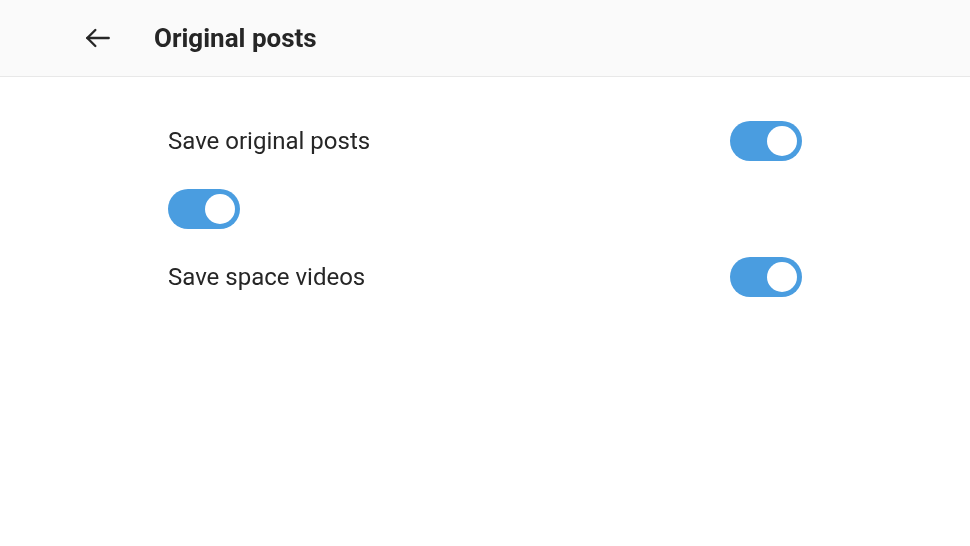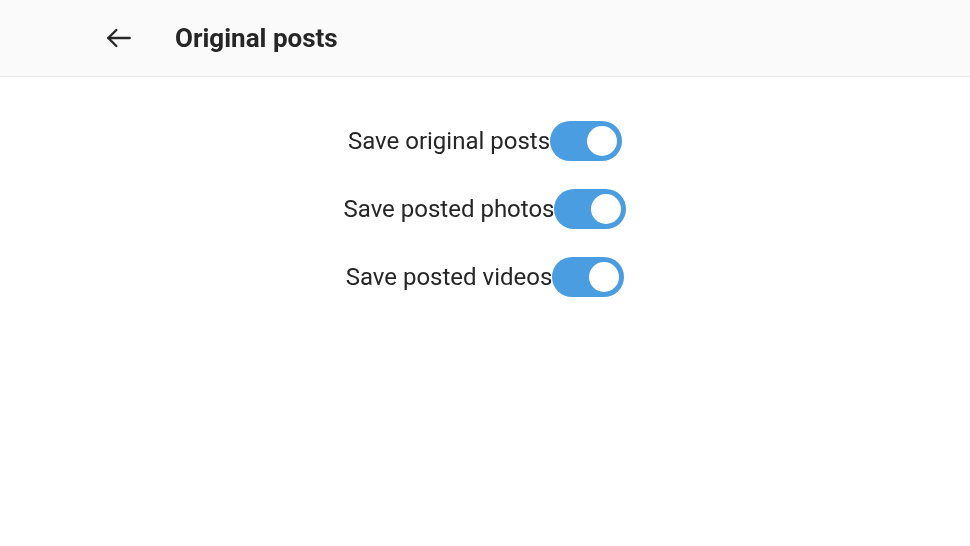--- a/index.html
+++ b/index.html
@@ -10,21 +10,21 @@
     body {
       font-family: -apple-system, BlinkMacSystemFont, 'Segoe UI', Roboto, Helvetica, Arial, sans-serif;
       background: #ffffff;
       width: 970px;
       height: 546px;
       overflow: hidden;
     }
     .header {
       display: flex;
       align-items: center;
-      padding: 22px 0 22px 103px;
+      padding: 22px 0 22px 82px;
       background: #fafafa;
       border-bottom: 1px solid #e8e8e8;
     }
     .back-arrow {
       width: 32px;
       height: 32px;
       display: flex;
       align-items: center;
       justify-content: center;
       cursor: pointer;
@@ -38,21 +38,21 @@
       font-size: 26px;
       font-weight: 700;
       color: #262626;
     }
     .content {
       padding: 30px 168px 0 168px;
     }
     .setting-row {
       display: flex;
       align-items: center;
-      justify-content: center;
+      justify-content: space-between;
       padding: 14px 0;
     }
     .setting-label {
       font-size: 24px;
       font-weight: 400;
       color: #262626;
     }
     .description {
       font-size: 21px;
       color: #8e8e8e;
@@ -95,26 +95,25 @@
 <div class="content">
 
   <div class="setting-row">
     <div class="setting-label">Save original posts</div>
     <div class="toggle">
       <div class="toggle-knob"></div>
     </div>
   </div>
 
   <div class="setting-row">
-    <div class="setting-label">Save posted photos</div>
     <div class="toggle">
       <div class="toggle-knob"></div>
     </div>
   </div>
 
   <div class="setting-row">
-    <div class="setting-label">Save posted videos</div>
+    <div class="setting-label">Save space videos</div>
     <div class="toggle">
       <div class="toggle-knob"></div>
     </div>
   </div>
 
 </div>
 
 </body></html>

